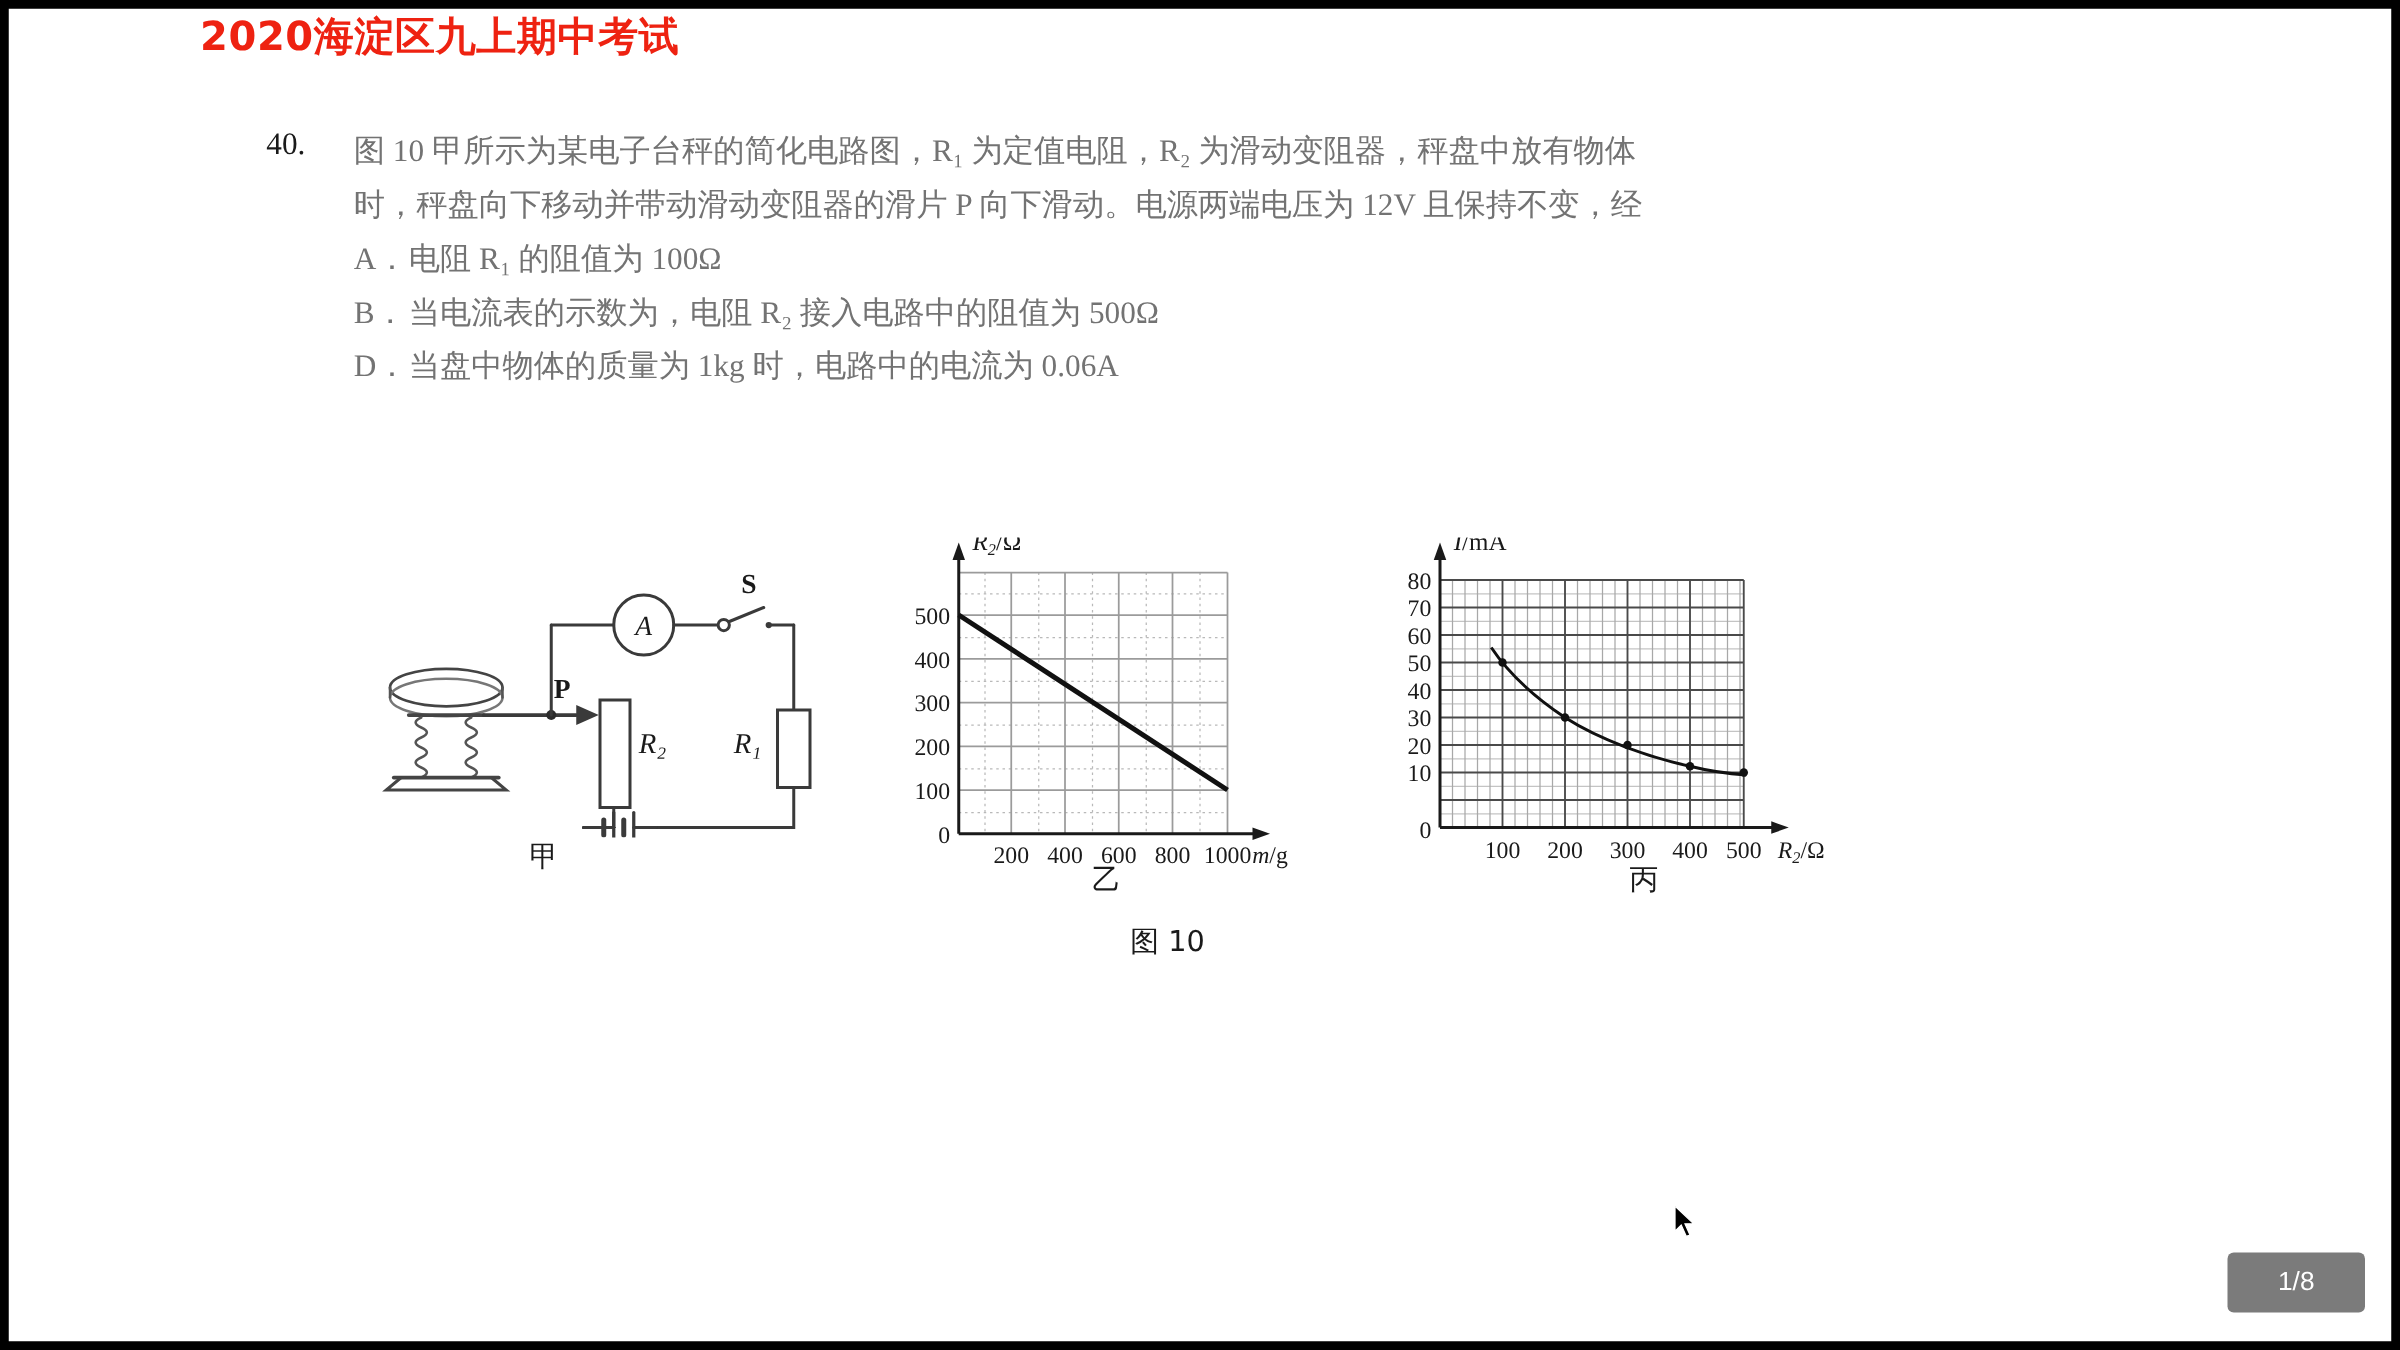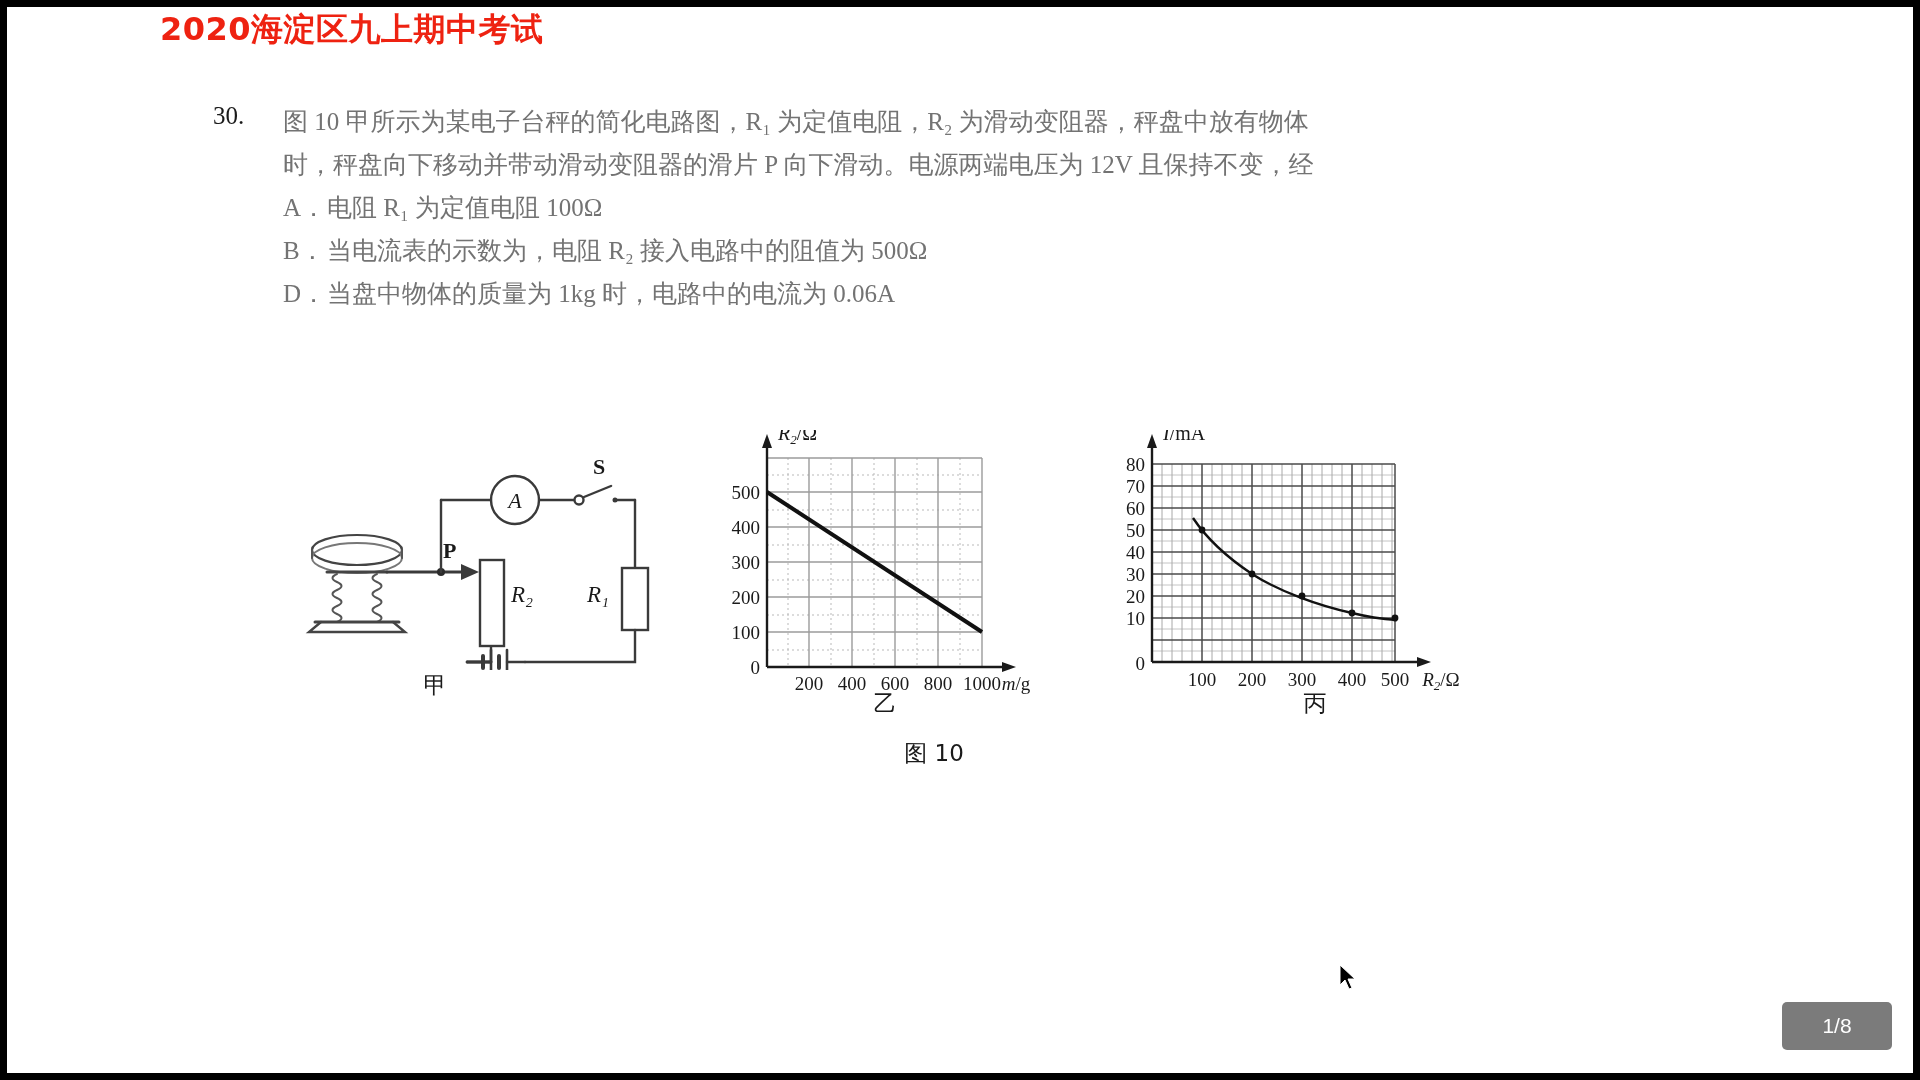--- a/index.html
+++ b/index.html
@@ -67,28 +67,28 @@
 
 <div class="page">
 
   <div class="bar-top"></div>
   <div class="bar-bottom"></div>
   <div class="bar-left"></div>
   <div class="bar-right"></div>
 
   <div class="title">2020海淀区九上期中考试</div>
 
-  <div class="qnum">30.</div>
+  <div class="qnum">40.</div>
 
   <div class="qbody">
     <div class="qline">图 10 甲所示为某电子台秤的简化电路图，R₁ 为定值电阻，R₂ 为滑动变阻器，秤盘中放有物体</div>
     <div class="qline">时，秤盘向下移动并带动滑动变阻器的滑片 P 向下滑动。电源两端电压为 12V 且保持不变，经</div>
 
     <div class="opt">
-      <span class="optlabel">A．</span><span>电阻 R₁ 为定值电阻 100Ω</span>
+      <span class="optlabel">A．</span><span>电阻 R₁ 的阻值为 100Ω</span>
     </div>
     <div class="opt">
       <span class="optlabel">B．</span><span>当电流表的示数为，电阻 R₂ 接入电路中的阻值为 500Ω</span>
     </div>
     <div class="opt">
       <span class="optlabel">D．</span><span>当盘中物体的质量为 1kg 时，电路中的电流为 0.06A</span>
     </div>
   </div>
 
   <div class="figwrap">

